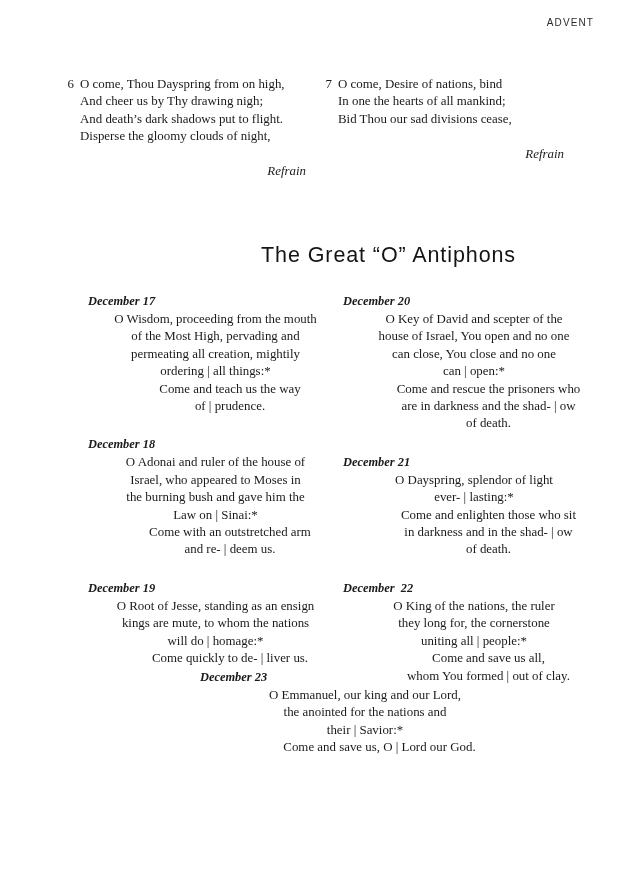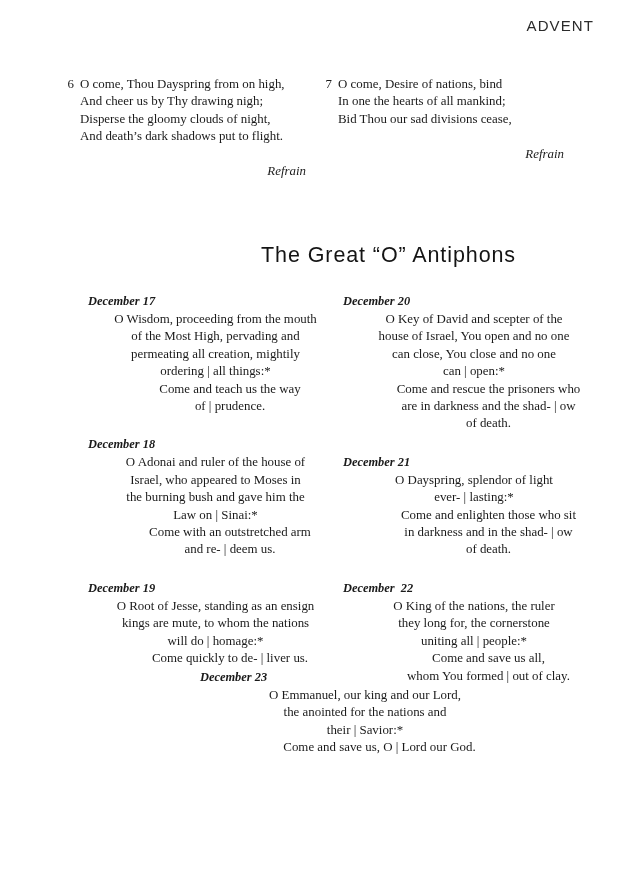--- a/index.html
+++ b/index.html
@@ -16,21 +16,21 @@
     font-family: "Liberation Serif", "DejaVu Serif", serif;
     color: #1a1a1a;
   }
 
   
   .running-head {
     position: absolute;
     top: 17px;
     right: 46px;
     font-family: "Liberation Sans", "DejaVu Sans", sans-serif;
-    font-size: 15px;
+    font-size: 10px;
     letter-spacing: 1.1px;
     color: #2b2b2b;
   }
 
   
   .verses {
     position: absolute;
     top: 76px;
     left: 62px;
     width: 516px;
@@ -133,25 +133,25 @@
       <div class="verse-line">
         <span class="verse-num">6</span>
         <span class="verse-text">O come, Thou Dayspring from on high,</span>
       </div>
       <div class="verse-line">
         <span class="verse-num blank">6</span>
         <span class="verse-text">And cheer us by Thy drawing nigh;</span>
       </div>
       <div class="verse-line">
         <span class="verse-num blank">6</span>
+        <span class="verse-text">And death’s dark shadows put to flight.</span>
+      </div>
+      <div class="verse-line">
+        <span class="verse-num blank">6</span>
         <span class="verse-text">Disperse the gloomy clouds of night,</span>
-      </div>
-      <div class="verse-line">
-        <span class="verse-num blank">6</span>
-        <span class="verse-text">And death’s dark shadows put to flight.</span>
       </div>
       <div class="refrain">Refrain</div>
     </div>
 
     <div class="verse">
       <div class="verse-line">
         <span class="verse-num">7</span>
         <span class="verse-text">O come, Desire of nations, bind</span>
       </div>
       <div class="verse-line">

